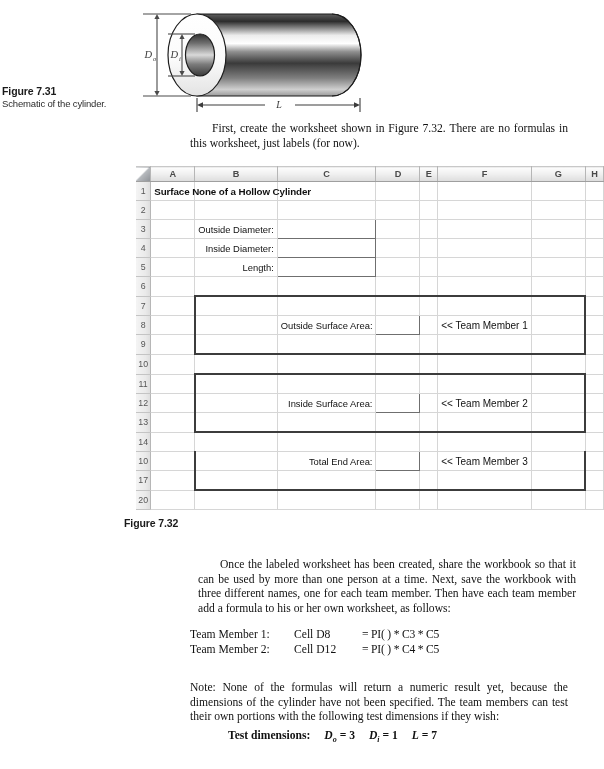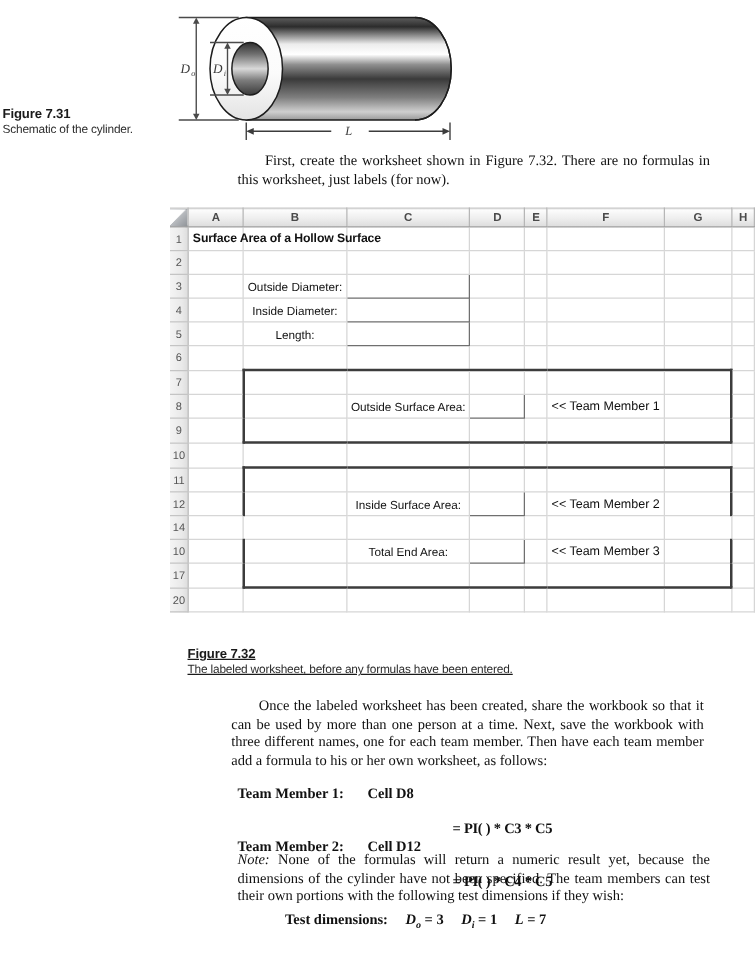--- a/index.html
+++ b/index.html
@@ -30,21 +30,21 @@
   }
   .fig-caption .cap-sub {
     font-size: 9.5px;
     color: #2b2b2b;
     letter-spacing: -0.15px;
     white-space: nowrap;
     margin-top: 1px;
   }
 
   #fig731-caption { left: 2px; top: 85px; }
-  #fig732-caption { left: 150px; top: 517px; text-decoration: underline; }
+  #fig732-caption { left: 124px; top: 517px; }
 
   
   #schematic {
     position: absolute;
     left: 135px;
     top: 2px;
     width: 270px;
     height: 112px;
   }
   #schematic svg { display: block; }
@@ -56,48 +56,47 @@
     font-size: 11.6px;
     line-height: 14.6px;
     color: #111;
     text-align: justify;
   }
   #para-first {
     left: 190px; top: 122px; width: 378px;
     text-indent: 22px;
   }
   #para-once {
-    left: 185px; top: 558px; width: 378px;
+    left: 198px; top: 558px; width: 378px;
     text-indent: 22px;
   }
   #para-note {
     left: 190px; top: 681px; width: 378px;
   }
   #para-note .note-lead {
-    font-style: italic;
   }
 
   
   #formula-list {
     position: absolute;
     left: 190px;
     top: 627px;
     font-family: "Liberation Serif", serif;
     font-size: 11.6px;
     line-height: 15.4px;
-    font-weight: bold;
+    font-weight: normal;
     color: #111;
   }
   #formula-list .f-row {
     display: flex;
     white-space: nowrap;
   }
   #formula-list .f-member { width: 104px; }
   #formula-list .f-cell { width: 68px; }
-  #formula-list .f-expr { letter-spacing: -0.2px; margin-top: 28px; }
+  #formula-list .f-expr { letter-spacing: -0.2px; }
 
   
   #test-dims {
     position: absolute;
     left: 228px;
     top: 729px;
     font-family: "Liberation Serif", serif;
     font-size: 11.6px;
     font-weight: bold;
     color: #111;
@@ -159,21 +158,21 @@
     font-weight: normal;
     color: #555;
     text-align: center;
     vertical-align: middle;
     width: 16px;
   }
   #sheet td.cell {
     vertical-align: middle;
     padding: 0 3px;
   }
-  .a-right { text-align: center; }
+  .a-right { text-align: right; }
 
   
   .title-overflow {
     position: relative;
   }
   .title-overflow span {
     position: absolute;
     left: 3px;
     top: 50%;
     transform: translateY(-50%);
@@ -305,21 +304,21 @@
       <th>F</th>
       <th>G</th>
       <th>H</th>
     </tr>
   </thead>
   <tbody>
 
     <tr>
       <td class="rownum">1</td>
       <td class="cell title-overflow">
-        <span>Surface Area of a Hollow Surface</span>
+        <span>Surface None of a Hollow Cylinder</span>
       </td>
       <td class="cell"></td>
       <td class="cell"></td>
       <td class="cell"></td>
       <td class="cell"></td>
       <td class="cell"></td>
       <td class="cell"></td>
       <td class="cell"></td>
     </tr>
 
@@ -448,20 +447,31 @@
       <td class="cell"></td>
       <td class="cell thick-left"></td>
       <td class="cell a-right">Inside Surface Area:</td>
       <td class="cell inputbox"></td>
       <td class="cell"></td>
       <td class="cell member-label">&lt;&lt; Team Member 2</td>
       <td class="cell thick-right"></td>
       <td class="cell"></td>
     </tr>
 
+    <tr>
+      <td class="rownum">13</td>
+      <td class="cell"></td>
+      <td class="cell thick-bottom thick-left"></td>
+      <td class="cell thick-bottom"></td>
+      <td class="cell thick-bottom"></td>
+      <td class="cell thick-bottom"></td>
+      <td class="cell thick-bottom"></td>
+      <td class="cell thick-bottom thick-right"></td>
+      <td class="cell"></td>
+    </tr>
 
     <tr>
       <td class="rownum">14</td>
       <td class="cell"></td>
       <td class="cell"></td>
       <td class="cell"></td>
       <td class="cell"></td>
       <td class="cell"></td>
       <td class="cell"></td>
       <td class="cell"></td>
@@ -502,21 +512,20 @@
       <td class="cell"></td>
       <td class="cell"></td>
       <td class="cell"></td>
       <td class="cell"></td>
     </tr>
   </tbody>
 </table>
 
 <div class="fig-caption" id="fig732-caption">
   <div class="cap-title">Figure 7.32</div>
-  <div class="cap-sub">The labeled worksheet, before any formulas have been entered.</div>
 </div>
 
 <div class="body-para" id="para-once">Once the labeled worksheet has been created, share the workbook so that it can be used by more than one person at a time. Next, save the workbook with three different names, one for each team member. Then have each team member add a formula to his or her own worksheet, as follows:</div>
 
 <div id="formula-list">
   <div class="f-row">
     <span class="f-member">Team Member 1:</span>
     <span class="f-cell">Cell D8</span>
     <span class="f-expr">= PI( ) * C3 * C5</span>
   </div>

